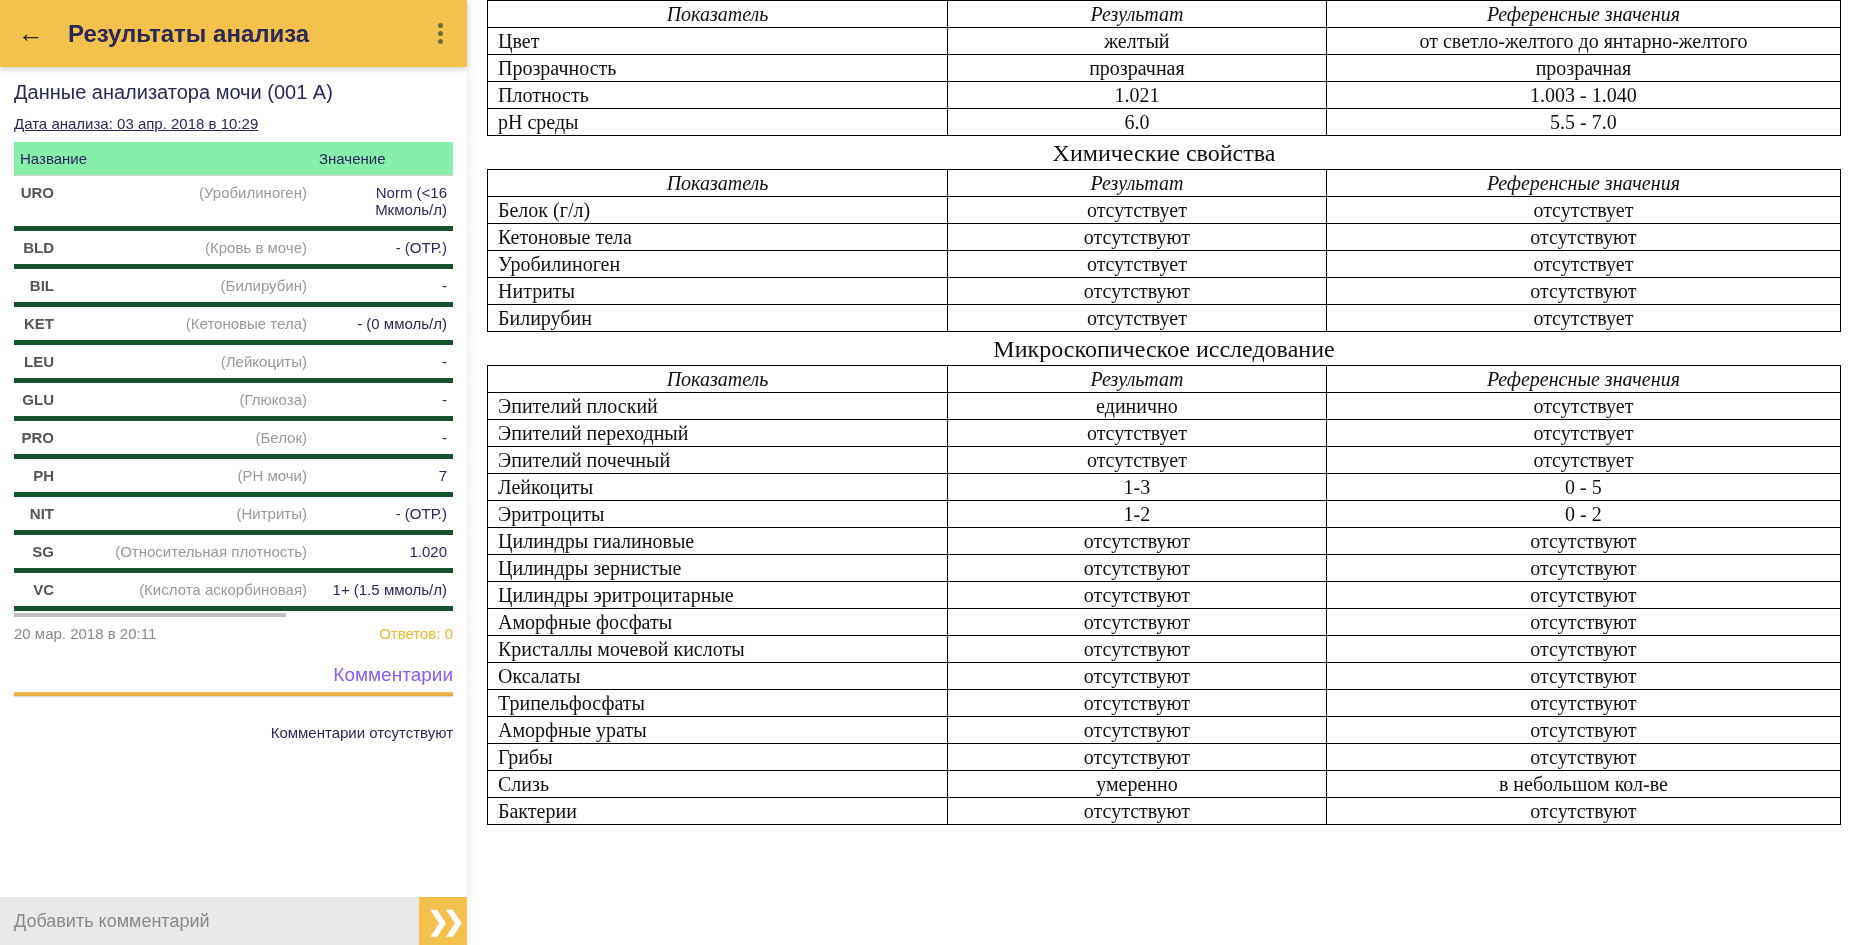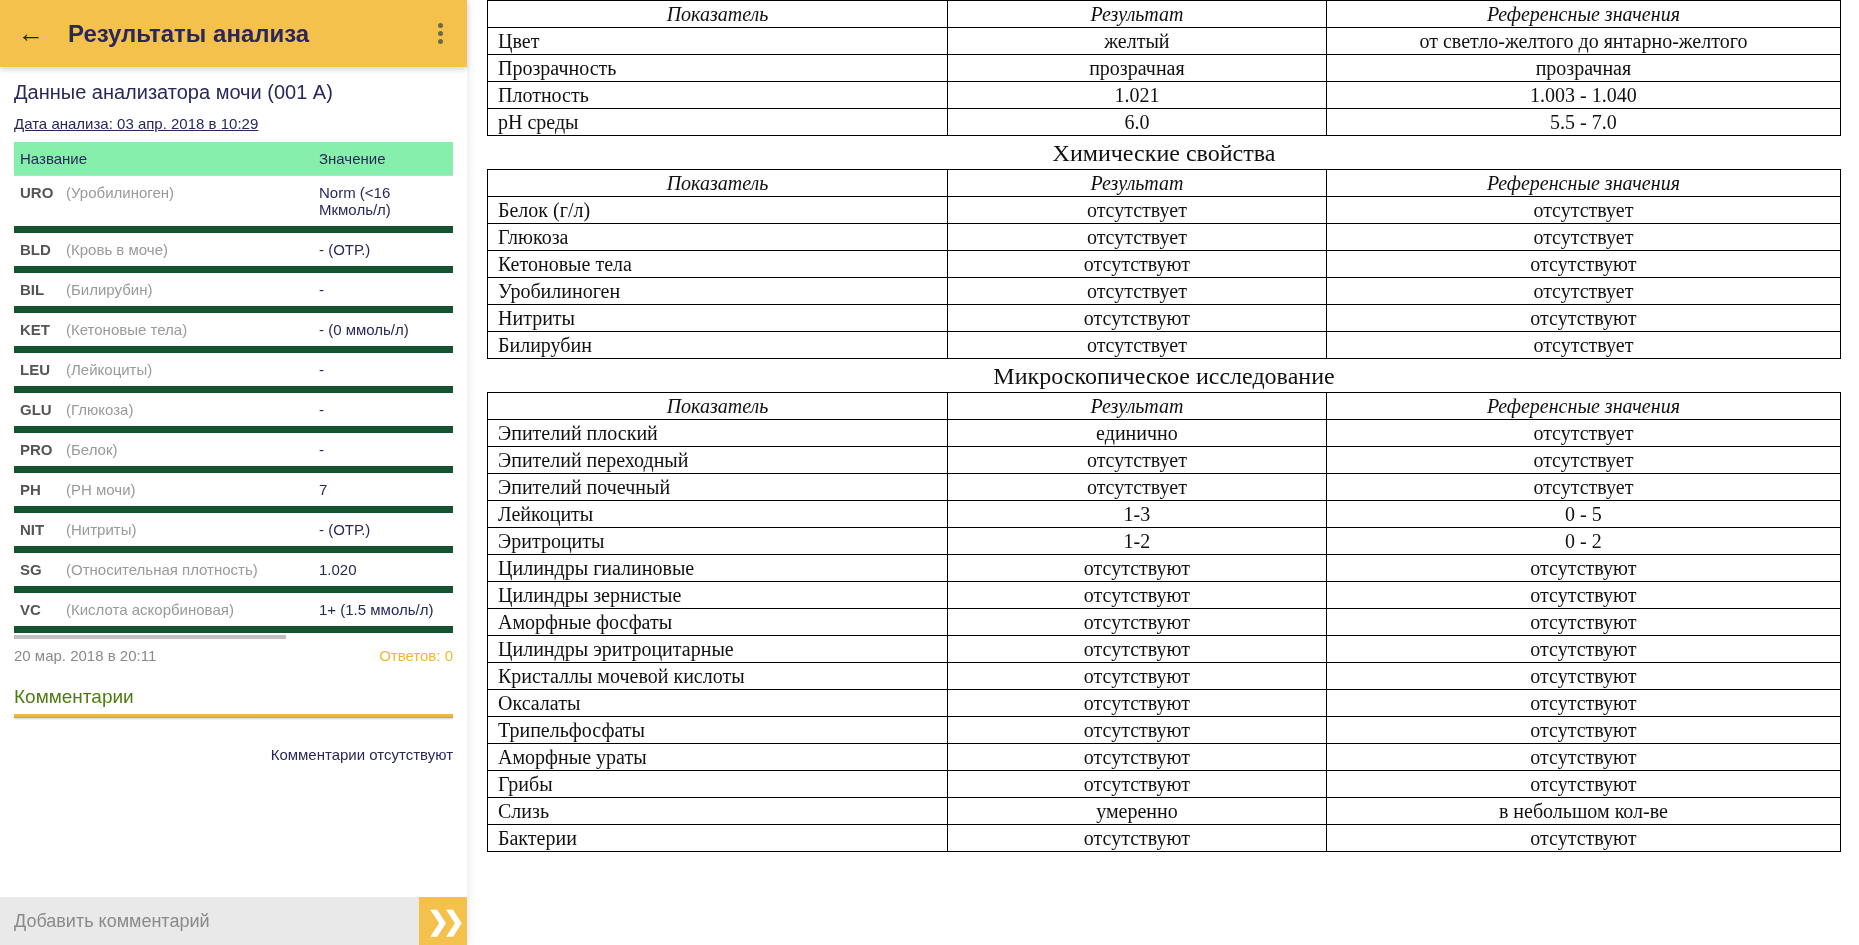--- a/index.html
+++ b/index.html
@@ -12,29 +12,29 @@
   .app-title { font-size: 24px; font-weight: 700; color: #2a285b; flex: 1; }
   .kebab { cursor: pointer; padding: 6px; display: flex; flex-direction: column; gap: 3px; }
   .kebab span { width: 5px; height: 5px; border-radius: 50%; background: #6a6a47; display: block; }
   
   .content { padding: 14px 14px 0 14px; flex: 1; overflow: hidden; }
   .section-title { font-size: 20px; color: #2a285b; margin-bottom: 11px; }
   .analysis-date { font-size: 15px; color: #2a285b; margin-bottom: 10px; text-decoration: underline; }
   
   .analyzer-table { width: 100%; border-collapse: collapse; font-size: 15px; }
   .analyzer-table th { background: #86efac; text-align: left; font-weight: 400; color: #2a285b; padding: 8px 6px; border-bottom: 1px solid #d0d0d0; }
-  .analyzer-table td { padding: 8px 6px; border-bottom: 7px solid #14532d; vertical-align: top; color: #555; }
+  .analyzer-table td { padding: 8px 6px; border-bottom: 5px solid #14532d; vertical-align: top; color: #555; text-align: right; }
   .analyzer-table td.code { font-weight: 600; color: #555; white-space: nowrap; width: 46px; }
   .analyzer-table td.name { color: #9a9a9a; }
   .analyzer-table td.val { color: #2a285b; }
   .scroll-ind { height: 4px; background: #bfbfbf; width: 62%; margin-top: 2px; }
   .meta-row { display: flex; justify-content: space-between; font-size: 15px; color: #8a8a8a; padding: 8px 0 12px 0; gap: 30px; }
   .answers { color: #f0b82a; }
   
-  .comments-title { font-size: 19px; color: #4d7c0f; margin-top: 10px; }
+  .comments-title { font-size: 19px; color: #8b5cf6; margin-top: 10px; text-align: right; }
   .divider-gold { height: 4px; background: linear-gradient(#f4c24c, #d8a936); margin-top: 6px; box-shadow: 0 1px 2px rgba(0,0,0,.2); }
   .no-comments { text-align: right; color: #2a285b; font-size: 15px; padding: 28px 0 14px 0; }
   
   .comment-bar { position: absolute; left: 0; right: 0; bottom: 0; background: #e9e9e9; height: 48px; display: flex; align-items: center; }
   .comment-input { flex: 1; padding: 0 14px; font-size: 18px; color: #8a8a8a; }
   .send-btn { width: 48px; height: 48px; background: #f4c24c; display: flex; align-items: center; justify-content: center; cursor: pointer; }
   .chevrons { color: #fff; font-size: 26px; font-weight: bold; letter-spacing: -6px; }
   
   
   .right-panel { flex: 1; padding: 0 18px 0 20px; font-family: "Times New Roman", Times, serif; font-size: 20px; color: #111; }
@@ -195,25 +195,20 @@
       <th class="ref">Референсные значения</th>
     </tr>
       </thead>
     <tbody id="chemical-body">
         <tr>
           <td class="ind">Белок (г/л)</td>
           <td class="res">отсутствует</td>
           <td class="ref">отсутствует</td>
         </tr>
         <tr>
-          <td class="ind">Глюкоза</td>
-          <td class="res">отсутствует</td>
-          <td class="ref">отсутствует</td>
-        </tr>
-        <tr>
           <td class="ind">Кетоновые тела</td>
           <td class="res">отсутствуют</td>
           <td class="ref">отсутствуют</td>
         </tr>
         <tr>
           <td class="ind">Уробилиноген</td>
           <td class="res">отсутствует</td>
           <td class="ref">отсутствует</td>
         </tr>
         <tr>
@@ -268,26 +263,26 @@
           <td class="ind">Цилиндры гиалиновые</td>
           <td class="res">отсутствуют</td>
           <td class="ref">отсутствуют</td>
         </tr>
         <tr>
           <td class="ind">Цилиндры зернистые</td>
           <td class="res">отсутствуют</td>
           <td class="ref">отсутствуют</td>
         </tr>
         <tr>
+          <td class="ind">Цилиндры эритроцитарные</td>
+          <td class="res">отсутствуют</td>
+          <td class="ref">отсутствуют</td>
+        </tr>
+        <tr>
           <td class="ind">Аморфные фосфаты</td>
-          <td class="res">отсутствуют</td>
-          <td class="ref">отсутствуют</td>
-        </tr>
-        <tr>
-          <td class="ind">Цилиндры эритроцитарные</td>
           <td class="res">отсутствуют</td>
           <td class="ref">отсутствуют</td>
         </tr>
         <tr>
           <td class="ind">Кристаллы мочевой кислоты</td>
           <td class="res">отсутствуют</td>
           <td class="ref">отсутствуют</td>
         </tr>
         <tr>
           <td class="ind">Оксалаты</td>

